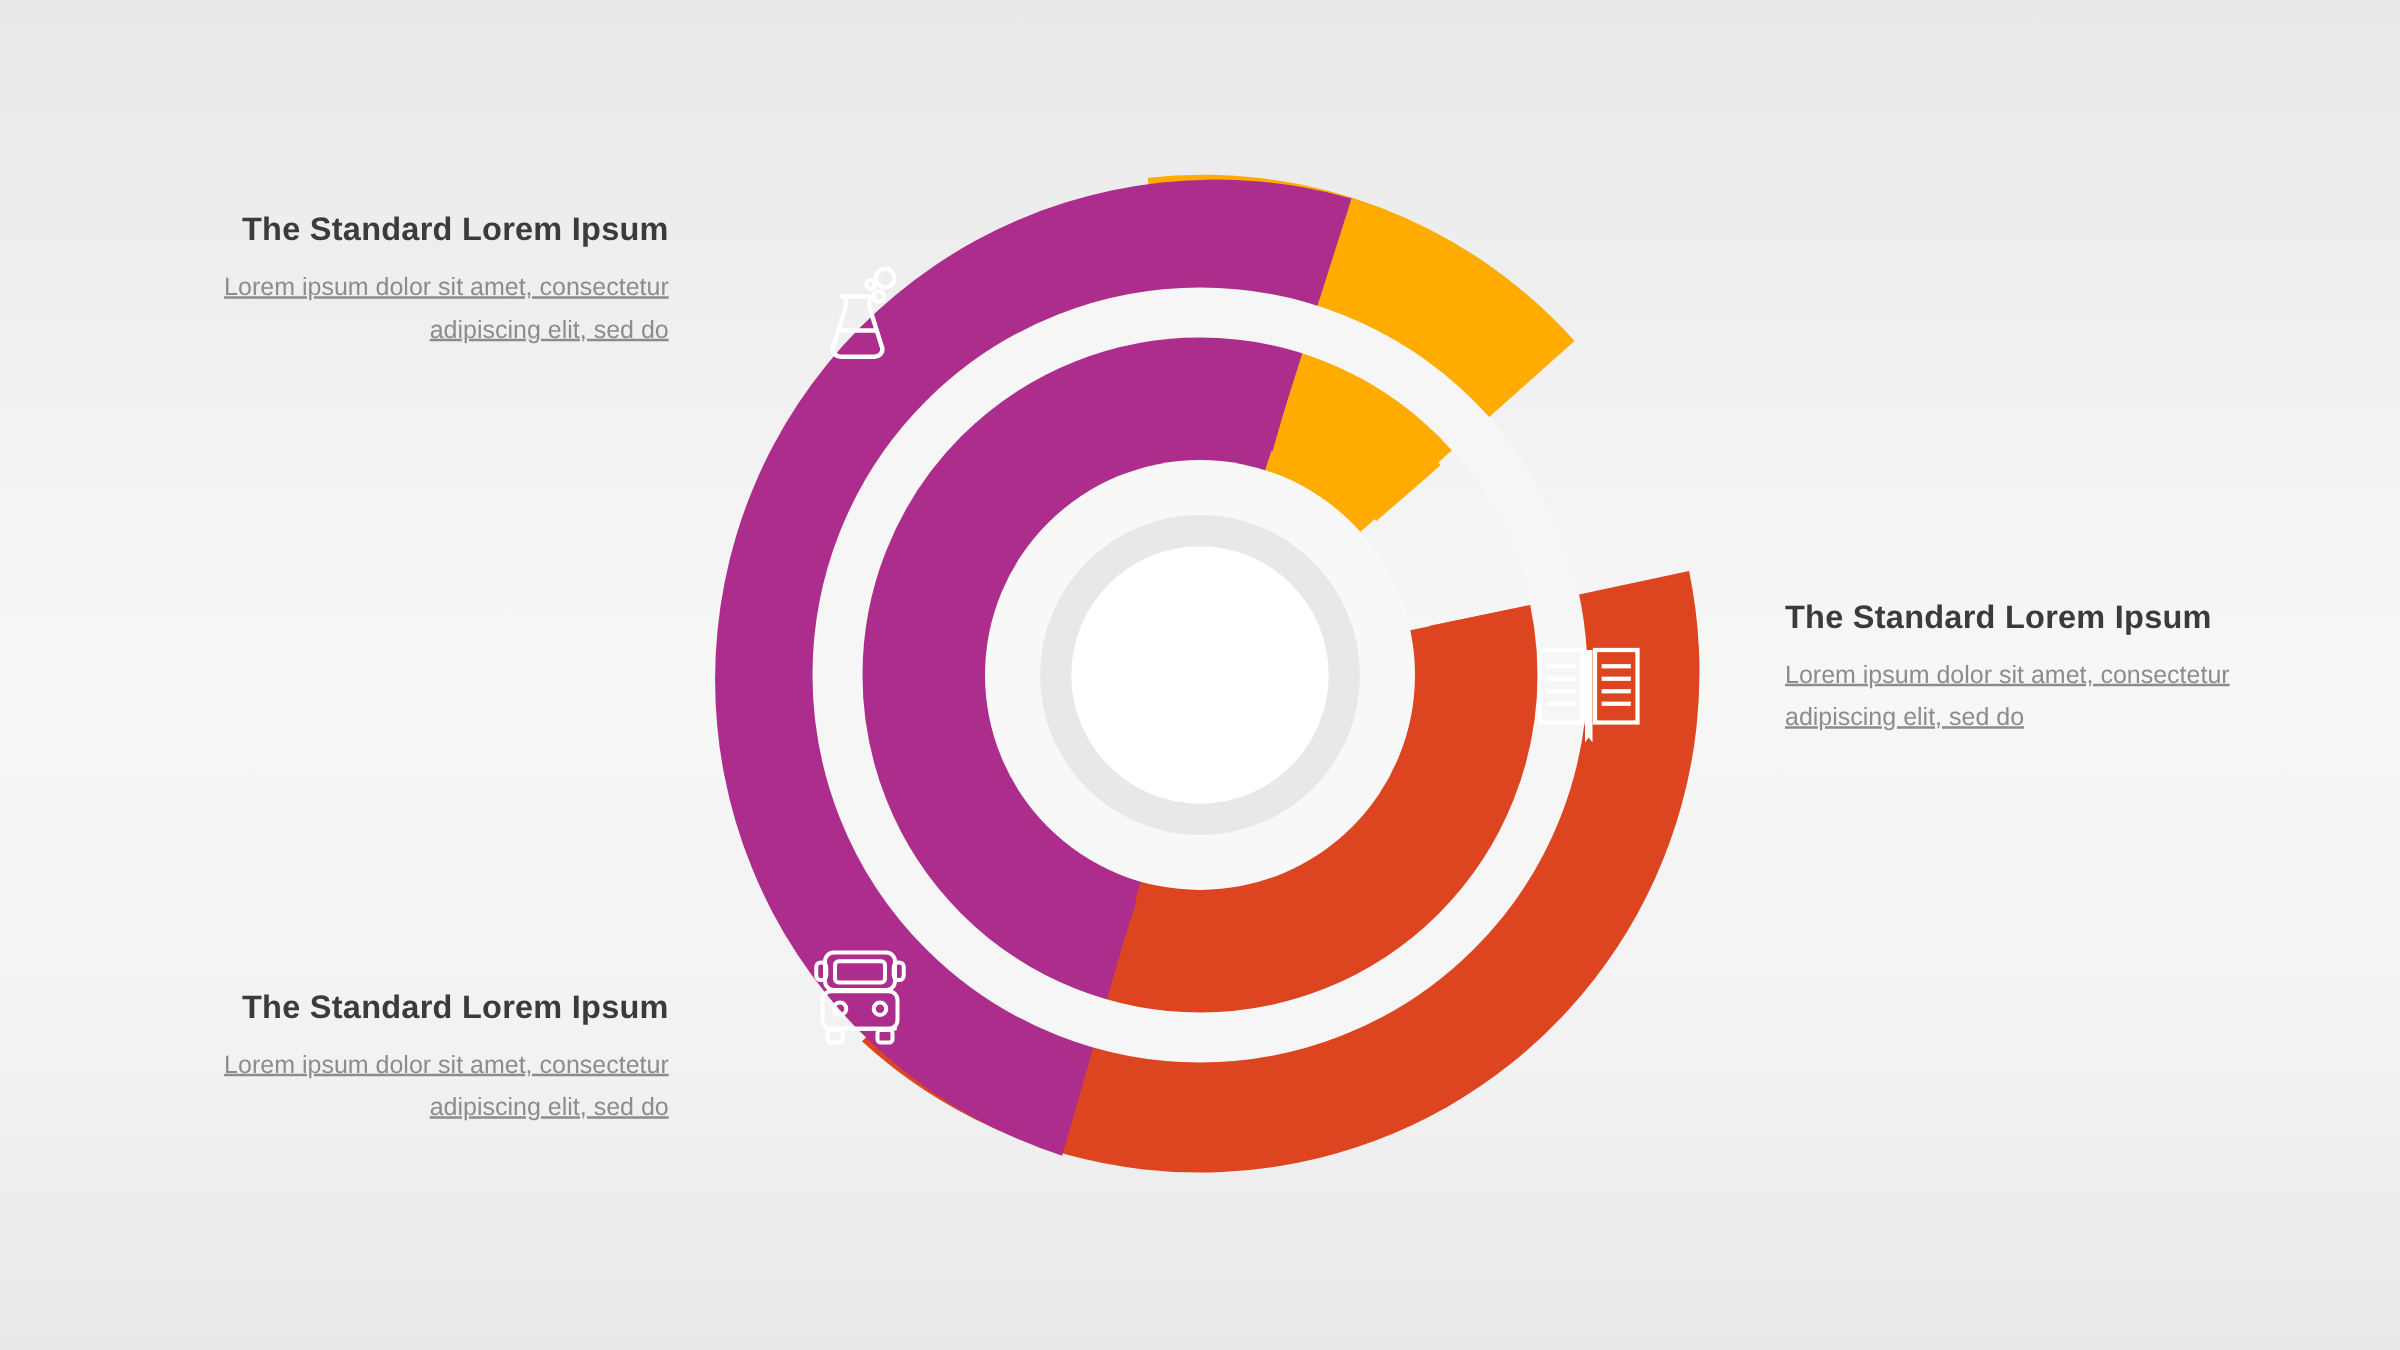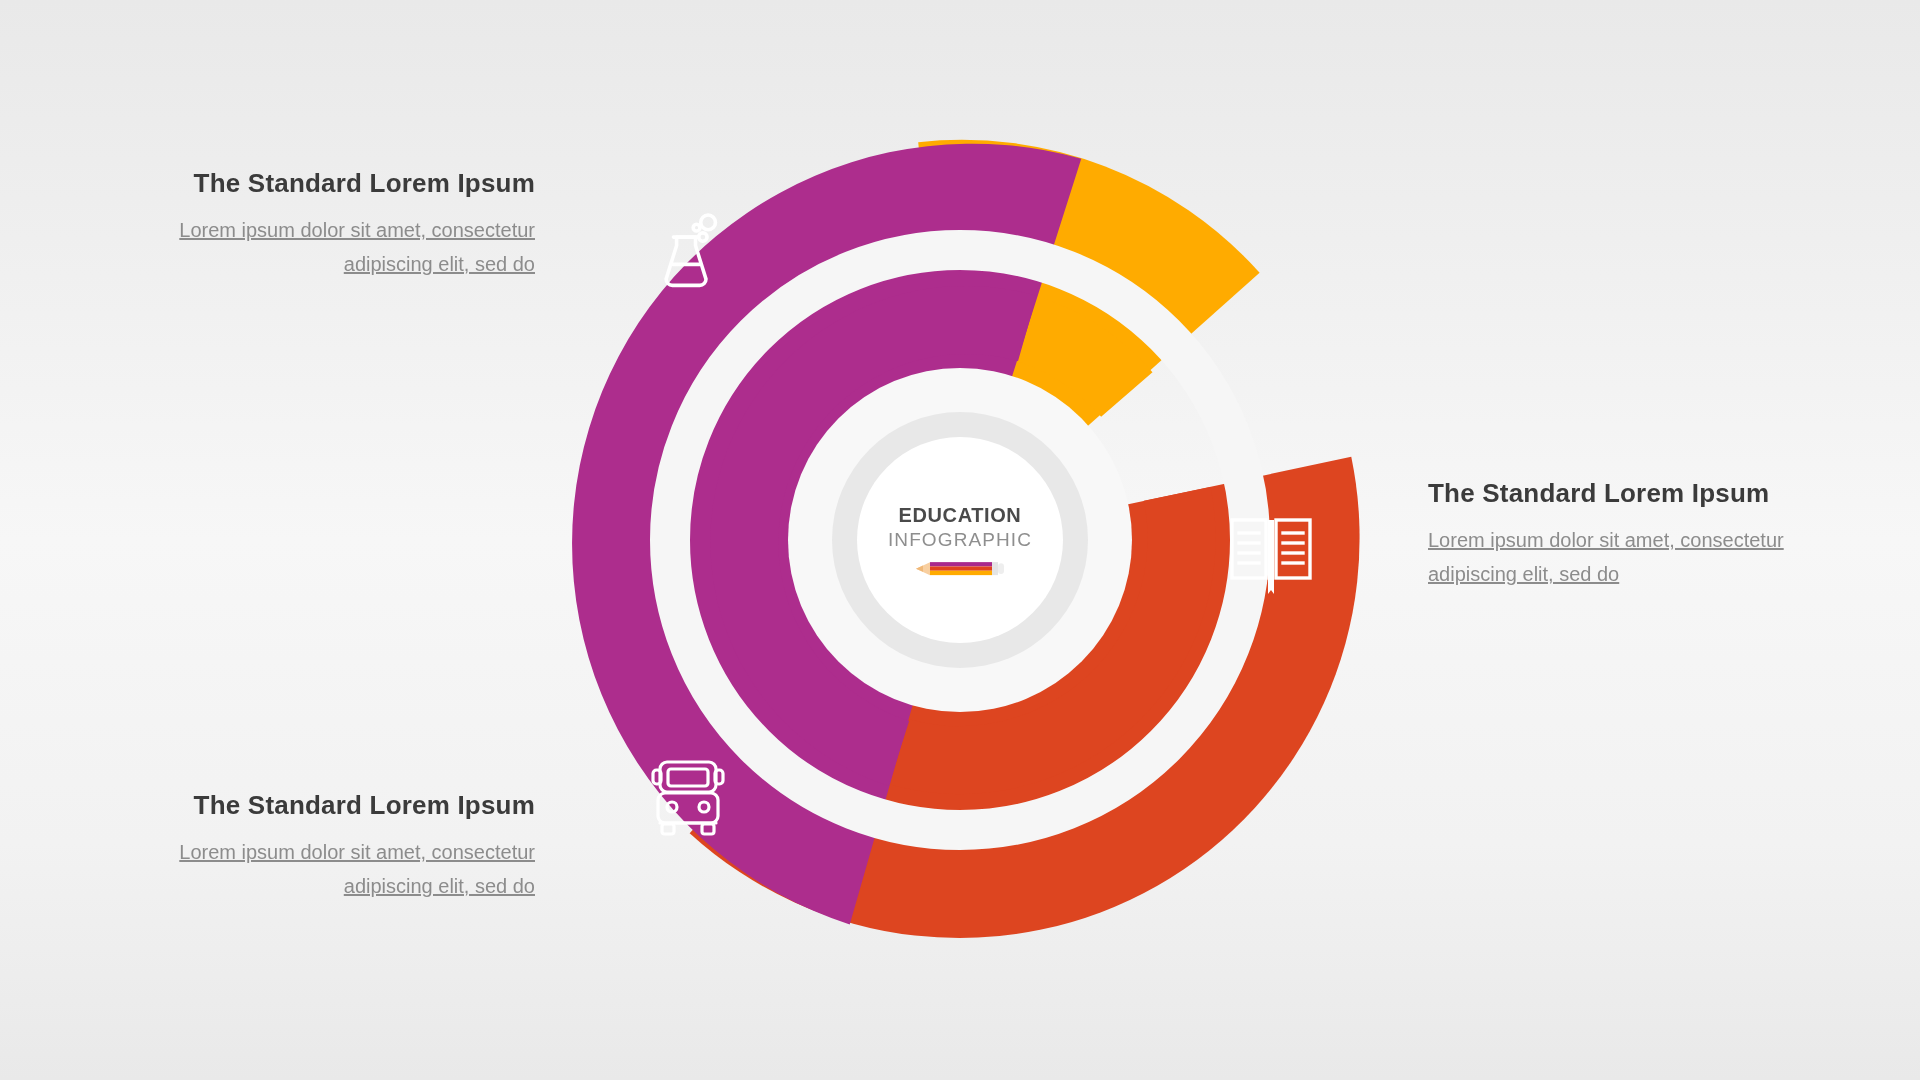--- a/index.html
+++ b/index.html
@@ -190,32 +190,14 @@
         <circle cx="22" cy="47" r="5"></circle>
         <circle cx="54" cy="47" r="5"></circle>
         <line x1="10" y1="63" x2="66" y2="63"></line>
         <rect x="12" y="64" width="12" height="10" rx="2.5"></rect>
         <rect x="52" y="64" width="12" height="10" rx="2.5"></rect>
       </g>
 
     </svg>
   </div>
 
-  <div class="center-label">
-    <div class="center-inner">
-      <div class="center-title">EDUCATION</div>
-      <div class="center-sub">INFOGRAPHIC</div>
-      <svg class="pencil" viewBox="0 0 92 16">
-
-        <path d="M 2 8 L 16 1.5 L 16 14.5 Z" fill="#f8cfa0"></path>
-        <path d="M 2 8 L 9 4.8 L 9 11.2 Z" fill="#f0b878"></path>
-
-        <rect x="16" y="1.5" width="62" height="4.3" fill="#a8288c"></rect>
-        <rect x="16" y="5.8" width="62" height="4.3" fill="#e0431e"></rect>
-        <rect x="16" y="10.1" width="62" height="4.4" fill="#ffab00"></rect>
-
-        <rect x="78" y="1.5" width="6" height="13" fill="#e4e4e4"></rect>
-        <rect x="84" y="2.6" width="6" height="10.8" rx="3" fill="#eeeeee"></rect>
-      </svg>
-    </div>
-  </div>
 
 </div>
 
 </body></html>

